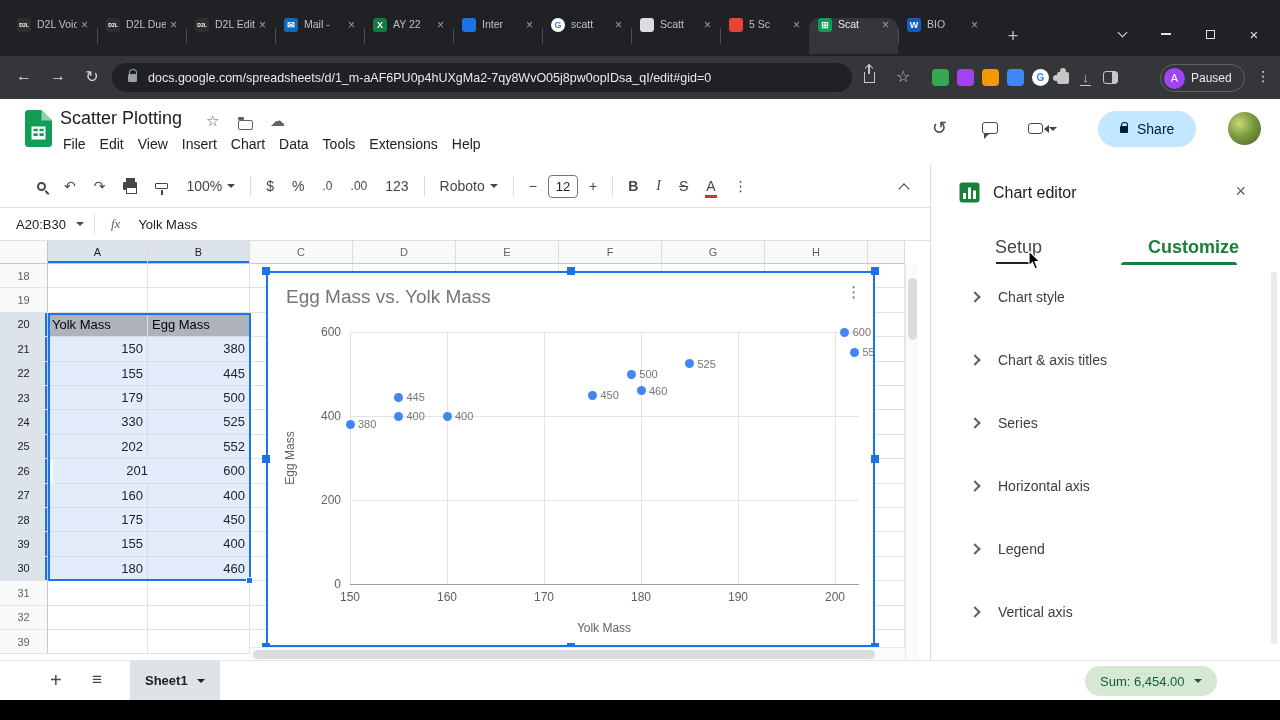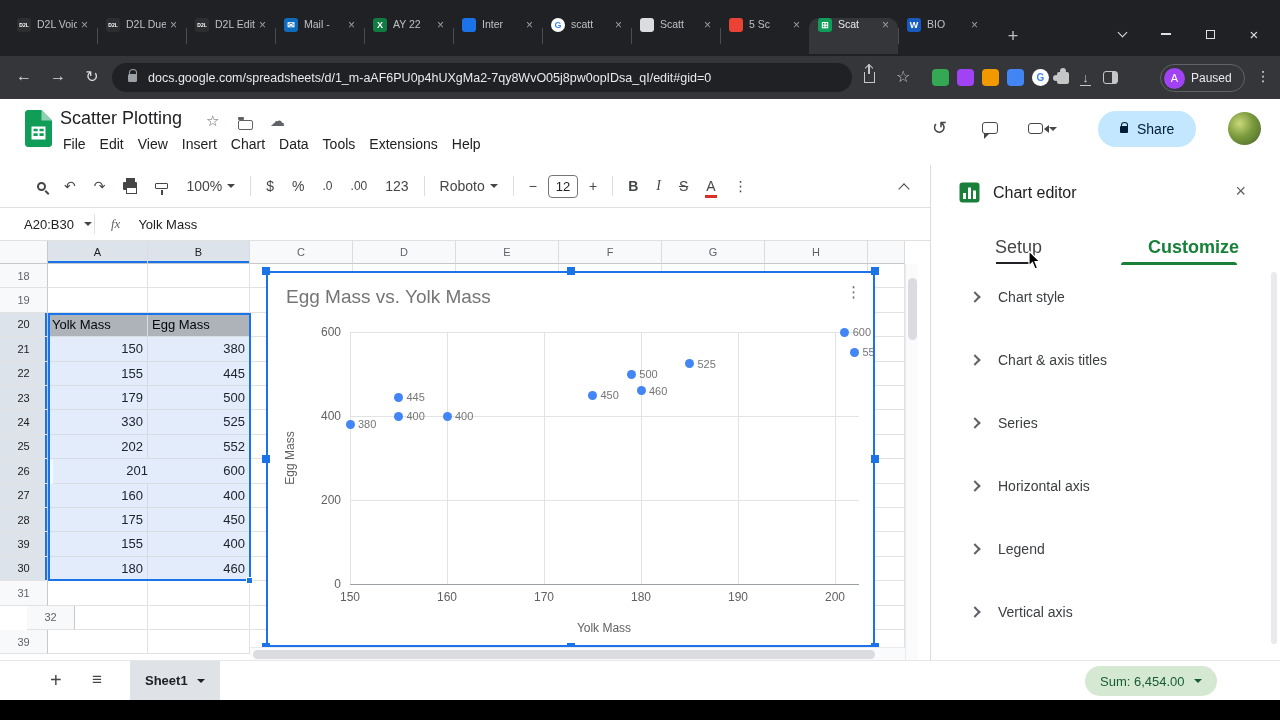--- a/index.html
+++ b/index.html
@@ -98,21 +98,21 @@
   .print-shape::before{content:'';position:absolute;top:-4px;left:2.5px;width:9px;height:4px;background:#444746}
   .print-shape::after{content:'';position:absolute;bottom:-4px;left:2.5px;width:9px;height:5px;background:#fff;border:1px solid #444746}
   .roller-shape{width:13px;height:6px;border:1.7px solid #444746;border-radius:1px;position:relative;display:inline-block}
   .roller-shape::after{content:'';position:absolute;left:5px;top:6px;width:2px;height:5px;background:#444746}
   .collapse-ic{position:absolute;right:22px;top:14px}
   .chev-up{width:8px;height:8px;border-left:1.8px solid #444746;border-top:1.8px solid #444746;transform:rotate(45deg);display:inline-block}
 
   
   .formula-bar{position:absolute;left:0;top:208px;width:930px;height:33px;background:#fff;border-bottom:1px solid #e0e0e0;
     display:flex;align-items:center}
-  .name-box{width:86px;padding-left:24px;font-size:13px;color:#202124;display:flex;align-items:center;gap:10px}
+  .name-box{width:86px;padding-left:16px;font-size:13px;color:#202124;display:flex;align-items:center;gap:10px}
   .fsep{width:1px;height:20px;background:#e0e0e0;margin-left:8px}
   .fx{font-style:italic;color:#5f6368;font-size:13px;margin-left:16px;font-family:"Liberation Serif",serif}
   .formula-content{margin-left:18px;font-size:13px;color:#202124}
 
   
   #grid{position:absolute;left:0;top:241px;width:930px;height:419px;background:#fff;overflow:hidden}
   .corner{position:absolute;left:0;top:0;width:48px;height:23px;background:#f8f9fa;border-right:1px solid #c6c9cc;border-bottom:1px solid #c6c9cc;z-index:2}
   .colheader{position:absolute;top:0;height:23px;background:#f8f9fa;border-right:1px solid #dadce0;border-bottom:1px solid #c6c9cc;
     font-size:11px;color:#5f6368;text-align:center;line-height:22px;z-index:1}
   .rowheader{position:absolute;left:0;width:48px;background:#f8f9fa;border-right:1px solid #c6c9cc;border-bottom:1px solid #e2e2e2;
@@ -595,21 +595,21 @@
       <div class="rowheader" style="top: 340.2px; height: 24.4px;">31</div>
       <div class="cell" style="left: 48px; top: 340.2px; width: 100px; height: 24.4px;"></div>
       <div class="cell" style="left: 148px; top: 340.2px; width: 102px; height: 24.4px;"></div>
       <div class="cell" style="left: 250px; top: 340.2px; width: 103px; height: 24.4px;"></div>
       <div class="cell" style="left: 353px; top: 340.2px; width: 103px; height: 24.4px;"></div>
       <div class="cell" style="left: 456px; top: 340.2px; width: 103px; height: 24.4px;"></div>
       <div class="cell" style="left: 559px; top: 340.2px; width: 103px; height: 24.4px;"></div>
       <div class="cell" style="left: 662px; top: 340.2px; width: 103px; height: 24.4px;"></div>
       <div class="cell" style="left: 765px; top: 340.2px; width: 103px; height: 24.4px;"></div>
       <div class="cell" style="left: 868px; top: 340.2px; width: 37px; height: 24.4px;"></div>
-      <div class="rowheader" style="top: 364.6px; height: 24.4px; margin-left: 27px;">32</div>
+      <div class="rowheader" style="top: 364.6px; height: 24.4px;">32</div>
       <div class="cell" style="left: 48px; top: 364.6px; width: 100px; height: 24.4px;"></div>
       <div class="cell" style="left: 148px; top: 364.6px; width: 102px; height: 24.4px;"></div>
       <div class="cell" style="left: 250px; top: 364.6px; width: 103px; height: 24.4px;"></div>
       <div class="cell" style="left: 353px; top: 364.6px; width: 103px; height: 24.4px;"></div>
       <div class="cell" style="left: 456px; top: 364.6px; width: 103px; height: 24.4px;"></div>
       <div class="cell" style="left: 559px; top: 364.6px; width: 103px; height: 24.4px;"></div>
       <div class="cell" style="left: 662px; top: 364.6px; width: 103px; height: 24.4px;"></div>
       <div class="cell" style="left: 765px; top: 364.6px; width: 103px; height: 24.4px;"></div>
       <div class="cell" style="left: 868px; top: 364.6px; width: 37px; height: 24.4px;"></div>
       <div class="rowheader" style="top: 389px; height: 24.4px;">39</div>

